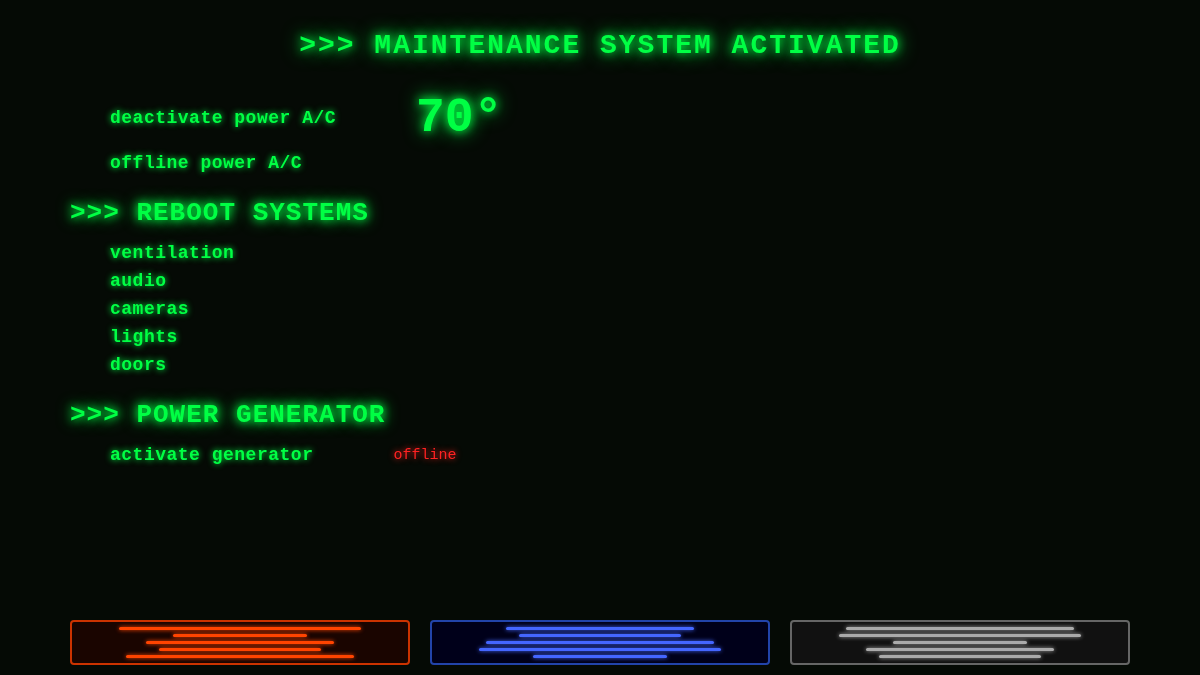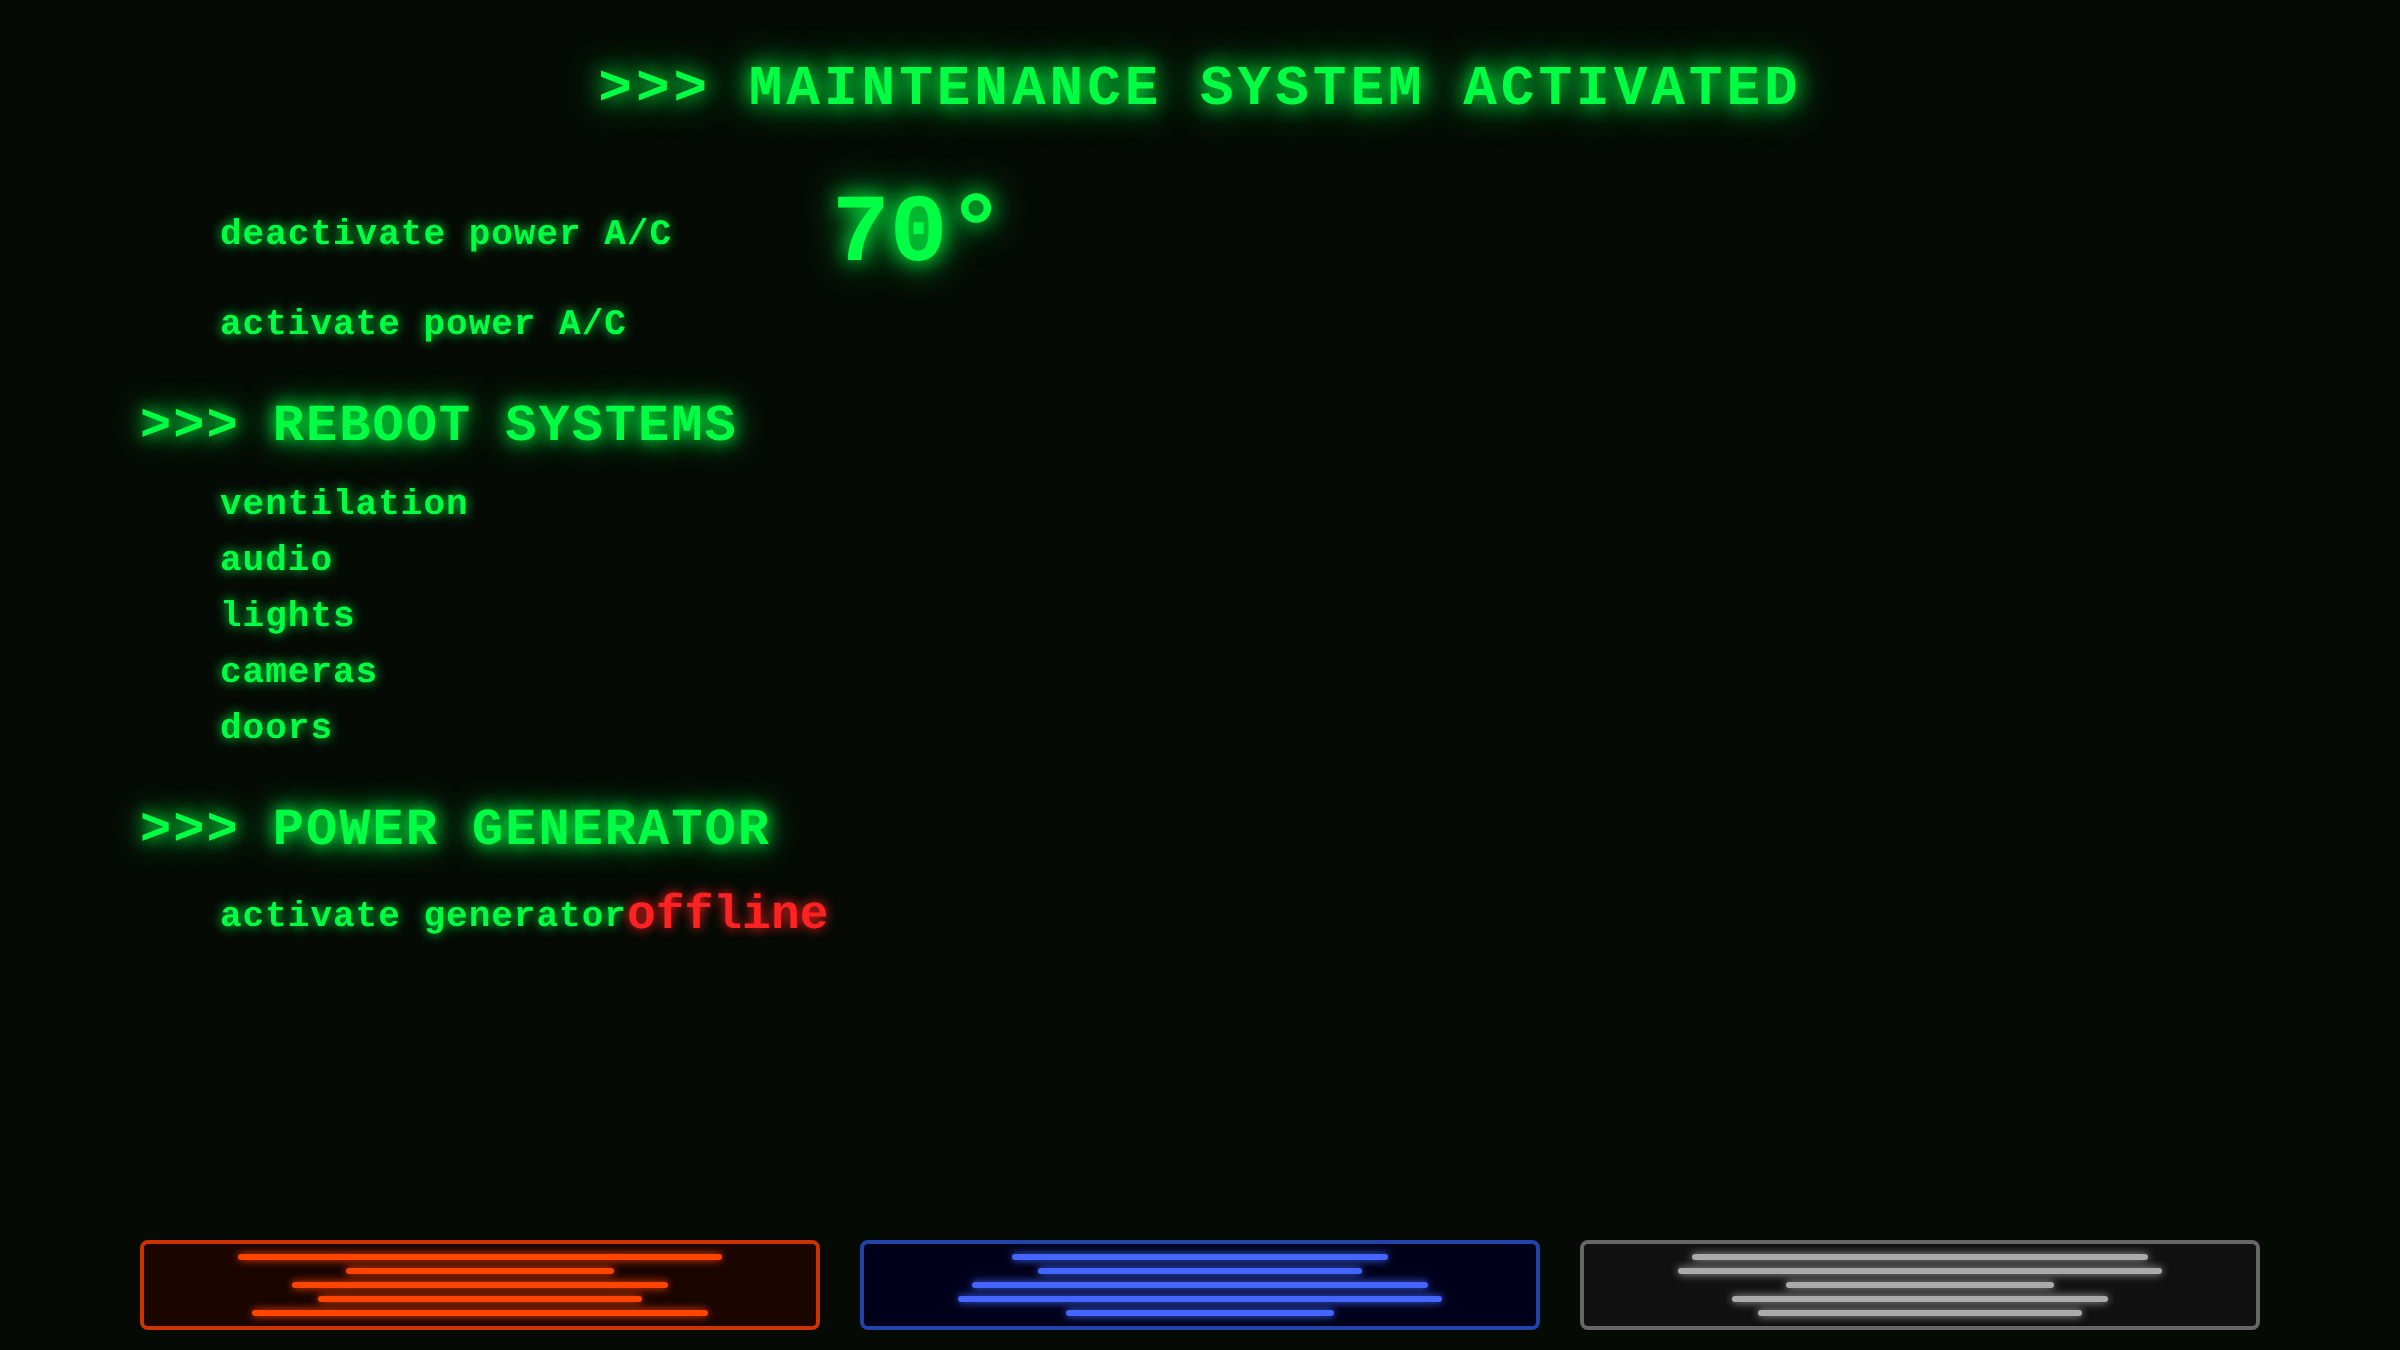--- a/index.html
+++ b/index.html
@@ -64,23 +64,24 @@
     .temp-display {
       color: #00ff44;
       font-size: 48px;
       font-weight: bold;
       text-shadow: 0 0 10px #00ff44, 0 0 20px #00ff44;
       margin-left: 80px;
     }
 
     .status-offline {
       color: #ff2222;
-      font-size: 24px;
-      font-weight: bold;
+      font-size: 15px;
+      font-weight: normal;
       text-shadow: 0 0 6px #ff2222;
+      margin-left: 80px;
     }
 
     
     .bottom-bars {
       position: absolute;
       bottom: 0;
       left: 0;
       right: 0;
       height: 65px;
       display: flex;
@@ -159,38 +160,38 @@
 
   <div class="main-title">&gt;&gt;&gt; MAINTENANCE SYSTEM ACTIVATED</div>
 
   <div class="section">
 
     <div class="item-row">
       <span class="item-label">deactivate power A/C</span>
       <span class="temp-display">70°</span>
     </div>
     <div class="item-row">
-      <span class="item-label">activate power A/C</span>
+      <span class="item-label">offline power A/C</span>
     </div>
   </div>
 
   <div class="section">
     <div class="section-header">&gt;&gt;&gt; REBOOT SYSTEMS</div>
 
     <div class="item-row">
       <span class="item-label">ventilation</span>
     </div>
     <div class="item-row">
       <span class="item-label">audio</span>
     </div>
     <div class="item-row">
+      <span class="item-label">cameras</span>
+    </div>
+    <div class="item-row">
       <span class="item-label">lights</span>
-    </div>
-    <div class="item-row">
-      <span class="item-label">cameras</span>
     </div>
     <div class="item-row">
       <span class="item-label">doors</span>
     </div>
   </div>
 
   <div class="section">
     <div class="section-header">&gt;&gt;&gt; POWER GENERATOR</div>
 
     <div class="item-row">

